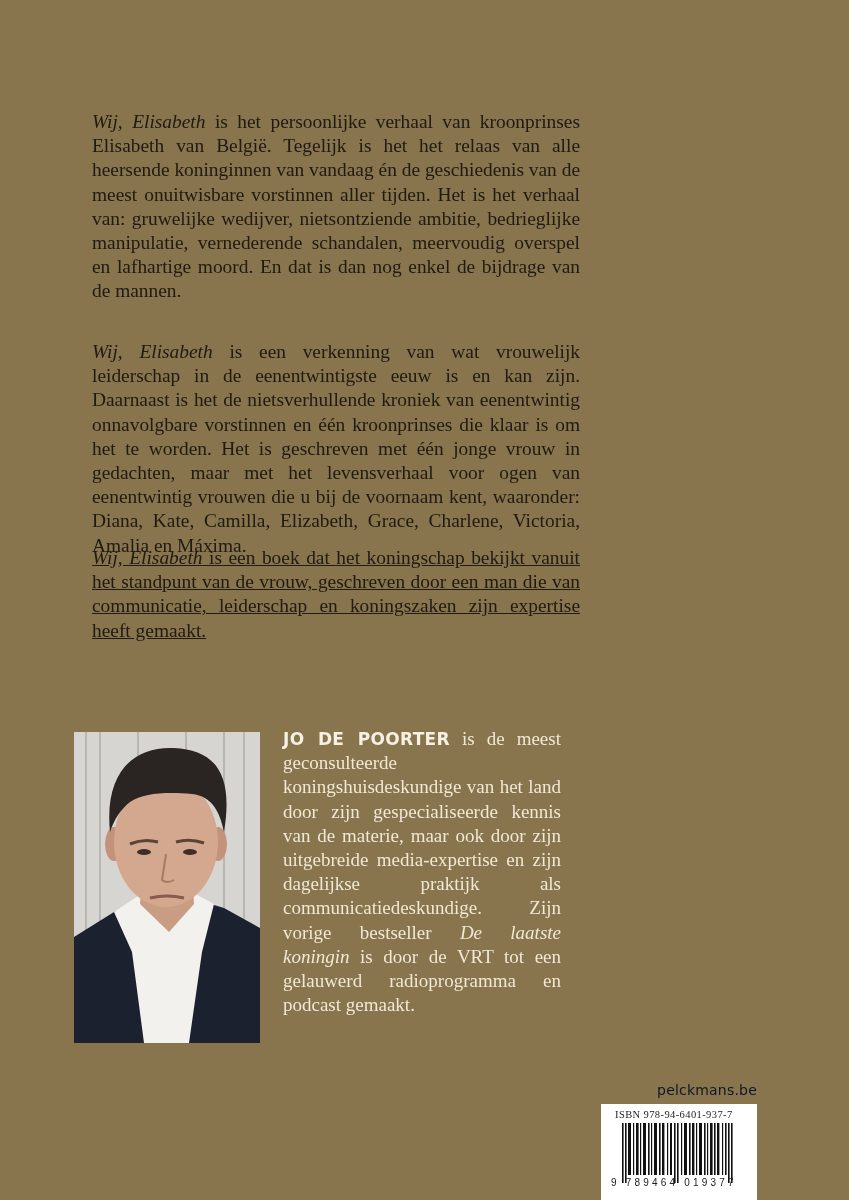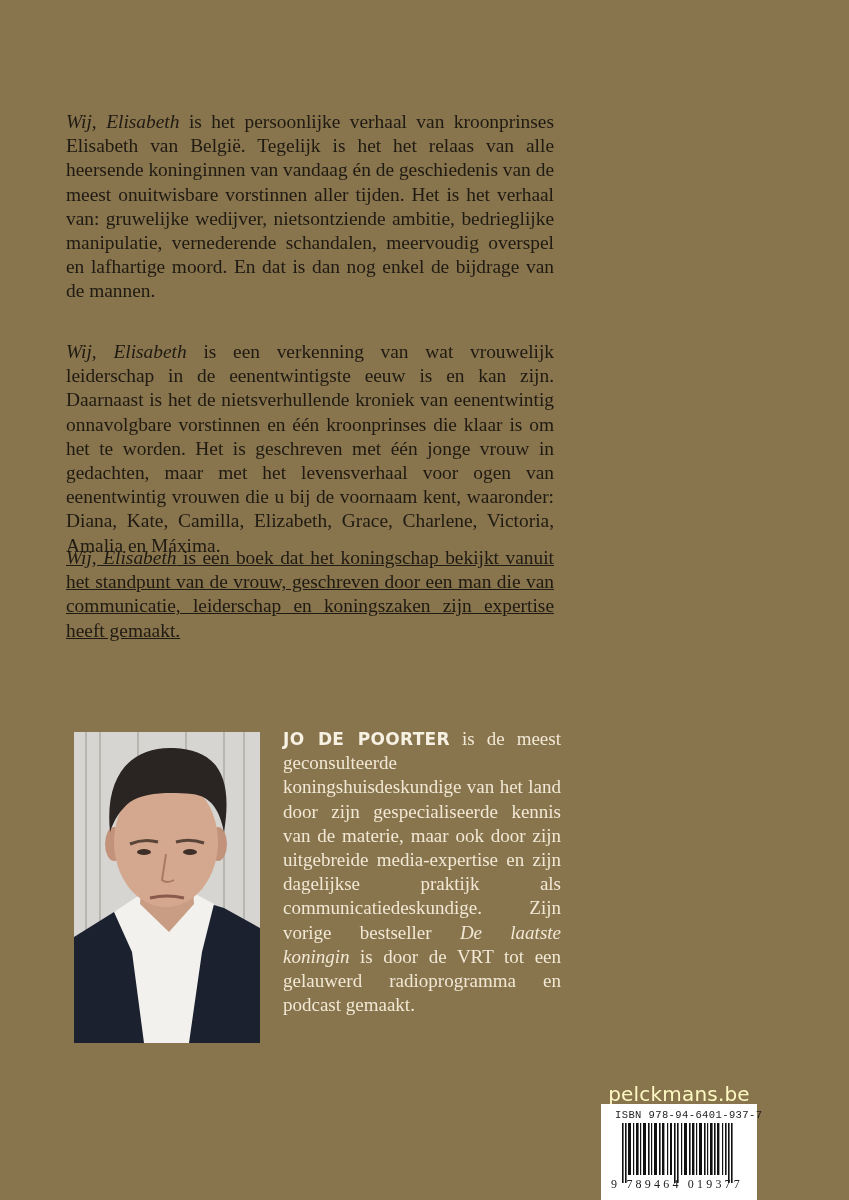--- a/index.html
+++ b/index.html
@@ -2,21 +2,21 @@
 <html><head>
 <meta charset="utf-8">
 <style>
   html, body { margin: 0; padding: 0; }
   body {
     width: 849px; height: 1200px; overflow: hidden;
     background: #88744d; position: relative;
     font-family: "Liberation Serif", "DejaVu Serif", serif;
   }
   .blurb {
-    position: absolute; left: 66px; width: 488px;
+    position: absolute; left: 92px; width: 488px;
     font-size: 19.4px; line-height: 24.2px; color: #1f1a12;
     text-align: justify; margin: 0;
   }
   .blurb em { font-style: italic; }
   #p1 { top: 110px; }
   #p2 { top: 328px; margin-top: 12px; }
   #p3 { top: 546px; text-decoration: underline; }
 
   .photo {
     position: absolute; left: 74px; top: 732px; width: 186px; height: 311px;
@@ -30,37 +30,37 @@
     text-align: justify; margin: 0;
   }
   .bio .author-name {
     font-family: "DejaVu Sans", "Liberation Sans", sans-serif;
     font-weight: bold; font-size: 17px; letter-spacing: 0.3px; color: #f7f1e4;
   }
   .bio em { font-style: italic; }
 
   .publisher {
     position: absolute; left: 601px; top: 1082px; width: 156px;
-    text-align: center; color: #fef9c3;
-    font-family: "DejaVu Sans", "Liberation Sans", sans-serif; font-size: 20px;
+    text-align: right; color: #0f172a;
+    font-family: "DejaVu Sans", "Liberation Sans", sans-serif; font-size: 14px;
     letter-spacing: 0.2px;
   }
   .isbn-box {
     position: absolute; left: 601px; top: 1104px; width: 156px; height: 96px;
     background: #ffffff;
   }
   .isbn-label {
     position: absolute; left: 14px; top: 5px; font-size: 10.5px; color: #222;
-    font-family: Liberation Mono, monospace; letter-spacing: 0.4px;
+    font-family: Liberation Serif, serif; letter-spacing: 0.4px;
     white-space: nowrap;
   }
   .barcode { position: absolute; left: 0; top: 0; }
   .ean-digits {
-    position: absolute; left: 10px; top: 73px; font-size: 12px; color: #222;
-    font-family: Liberation Serif, serif; letter-spacing: 3.2px;
+    position: absolute; left: 10px; top: 73px; font-size: 10px; color: #222;
+    font-family: Liberation Sans, sans-serif; letter-spacing: 3.2px;
     white-space: nowrap;
   }
 </style>
 </head>
 <body>
 
 <p class="blurb" id="p1"><em>Wij, Elisabeth</em><span> is het persoonlijke verhaal van kroonprinses Elisabeth van België. Tegelijk is het het relaas van alle heersende koninginnen van vandaag én de geschiedenis van de meest onuitwisbare vorstinnen aller tijden. Het is het verhaal van: gruwelijke wedijver, nietsontziende ambitie, bedrieglijke manipulatie, vernederende schandalen, meervoudig overspel en lafhartige moord. En dat is dan nog enkel de bijdrage van de mannen.</span></p>
 
 <p class="blurb" id="p2"><em>Wij, Elisabeth</em><span> is een verkenning van wat vrouwelijk leiderschap in de eenentwintigste eeuw is en kan zijn.  Daarnaast is het de nietsverhullende kroniek van eenentwintig onnavolgbare vorstinnen en één kroonprinses die klaar is om het te worden. Het is geschreven met één jonge vrouw in gedachten, maar met het levensverhaal voor ogen van eenentwintig vrouwen die u bij de voornaam kent, waaronder: Diana, Kate, Camilla, Elizabeth, Grace, Charlene, Victoria, Amalia en Máxima.</span></p>
 

